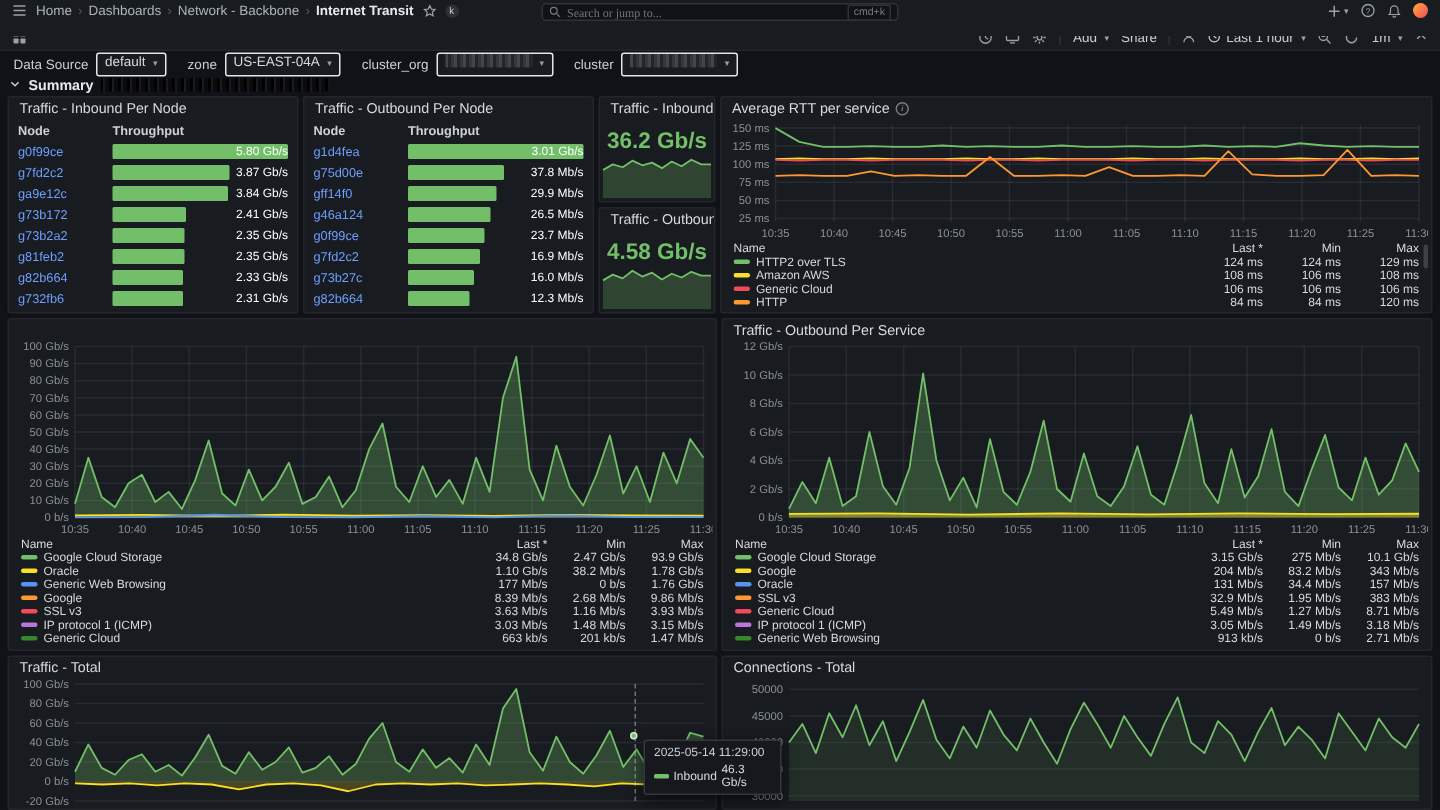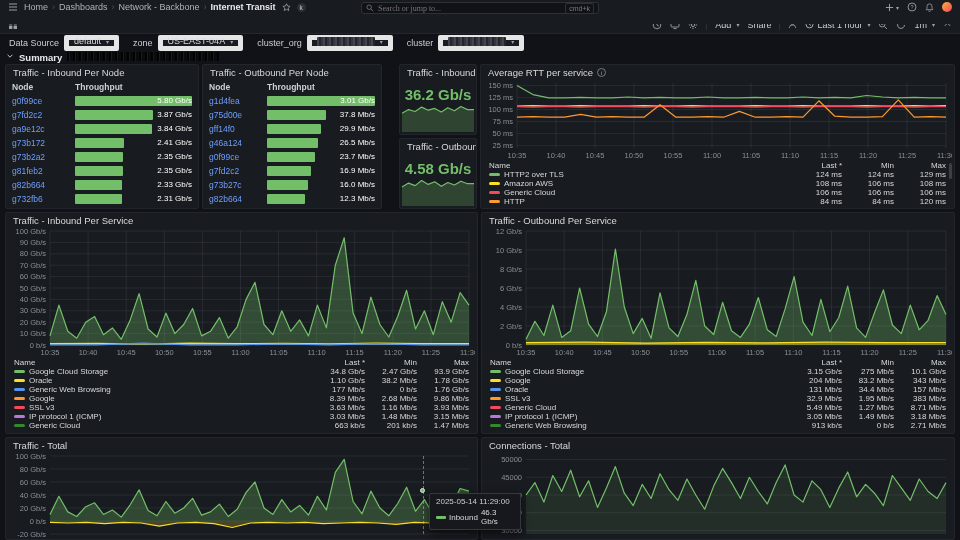--- a/index.html
+++ b/index.html
@@ -21,31 +21,31 @@
 .caret::after{content:"▾";font-size:6px;color:#9aa0a8;margin-left:2px}
 
 .nav2{position:absolute;top:16px;left:0;right:0;height:18px;background:#181b1f;border-bottom:1px solid #23262c;display:flex;align-items:center;padding:0 8px;z-index:29}
 .nav2-right{margin-left:auto;display:flex;align-items:center;gap:8px;font-size:9px;color:#c9ced4}
 .tbtn{display:flex;align-items:center;gap:3px;cursor:pointer;white-space:nowrap}
 .vdiv{width:1px;height:10px;background:#2c3036}
 
 .vars{position:absolute;top:34px;left:0;right:0;height:18px;display:flex;align-items:center;gap:14px;padding:0 9px;font-size:9px}
 .vargroup{display:flex;align-items:center;gap:5px}
 .varlabel{color:#c9ced4}
-.varval{display:flex;align-items:flex-end;gap:3px;height:16px;padding:0 5px;background:#181b1f;border:5px solid #e5e5e5;border-radius:2px;color:#d8d9da;cursor:pointer}
+.varval{display:flex;align-items:flex-start;gap:3px;height:16px;padding:0 5px;background:#181b1f;border:1px solid #e5e5e5;border-radius:2px;color:#d8d9da;cursor:pointer}
 .redact{width:58px;height:9px;border-radius:1px;background:repeating-linear-gradient(90deg,#41454d 0 2px,#23252b 2px 4px,#33363d 4px 6px)}
 
 .rowhdr{position:absolute;top:52px;left:6px;right:5px;height:12px;display:flex;align-items:flex-start;gap:5px;font-size:9.5px;font-weight:700;color:#e8eaed;cursor:pointer;z-index:5}
 .redact-dark{width:152px;height:9px;background:repeating-linear-gradient(90deg,#020203 0 2px,#1a1b1f 2px 3px,#0a0b0d 3px 6px);border-radius:1px}
 
 .panel{position:absolute;background:#181b1f;border:1px solid #22252b;border-radius:2px}
 .ptitle{height:15px;display:flex;align-items:center;gap:4px;padding:0 7px;font-size:9.5px;color:#d8d9da;white-space:nowrap;overflow:hidden;cursor:pointer}
 .info-ic{width:9px;height:9px;border:1px solid #777c84;color:#9aa0a8;border-radius:50%;font-size:6px;display:flex;align-items:center;justify-content:center;font-family:"Liberation Serif",serif;font-style:italic;flex:none}
 #p-inbound-node{left:5px;top:64px;width:194px;height:145px}
-#p-outbound-node{left:202px;top:64px;width:180px;height:145px}
+#p-outbound-node{left:202px;top:64px;width:194px;height:145px}
 #p-inbound-total{left:399px;top:64px;width:78px;height:71px}
 #p-outbound-total{left:399px;top:138px;width:78px;height:71px}
 #p-rtt{left:480px;top:64px;width:475px;height:145px}
 #p-inbound-svc{left:5px;top:212px;width:473px;height:222px}
 #p-outbound-svc{left:481px;top:212px;width:474px;height:222px}
 #p-total{left:5px;top:437px;width:473px;height:103px;z-index:8}
 #p-conn{left:481px;top:437px;width:474px;height:103px}
 
 .gtable{position:absolute;top:15px;left:0;right:0;bottom:1px;font-size:8.5px;overflow:hidden}
 .gthead,.gtr{display:flex;align-items:center;height:14px;padding:0 6px}
@@ -487,21 +487,20 @@
         </span>
         <span class="lval">84 ms</span>
         <span class="lval">84 ms</span>
         <span class="lval">120 ms</span>
       </div>
       <div class="lscroll"></div>
     </div>
 </section>
 
 <section class="panel" id="p-inbound-svc">
-  <div class="ptitle">Traffic - Inbound Per Service</div>
   <div class="chartwrap"><svg width="467" height="129">
         <line x1="42" x2="461" y1="3.0" y2="3.0" stroke="rgba(204,204,220,0.09)" stroke-width="1"></line>
         <text x="38" y="5.5" text-anchor="end" font-size="7.5" fill="#8a9099" font-family="Liberation Sans,sans-serif">100 Gb/s</text>
         <line x1="42" x2="461" y1="14.4" y2="14.4" stroke="rgba(204,204,220,0.09)" stroke-width="1"></line>
         <text x="38" y="16.9" text-anchor="end" font-size="7.5" fill="#8a9099" font-family="Liberation Sans,sans-serif">90 Gb/s</text>
         <line x1="42" x2="461" y1="25.8" y2="25.8" stroke="rgba(204,204,220,0.09)" stroke-width="1"></line>
         <text x="38" y="28.3" text-anchor="end" font-size="7.5" fill="#8a9099" font-family="Liberation Sans,sans-serif">80 Gb/s</text>
         <line x1="42" x2="461" y1="37.2" y2="37.2" stroke="rgba(204,204,220,0.09)" stroke-width="1"></line>
         <text x="38" y="39.7" text-anchor="end" font-size="7.5" fill="#8a9099" font-family="Liberation Sans,sans-serif">70 Gb/s</text>
         <line x1="42" x2="461" y1="48.6" y2="48.6" stroke="rgba(204,204,220,0.09)" stroke-width="1"></line>

